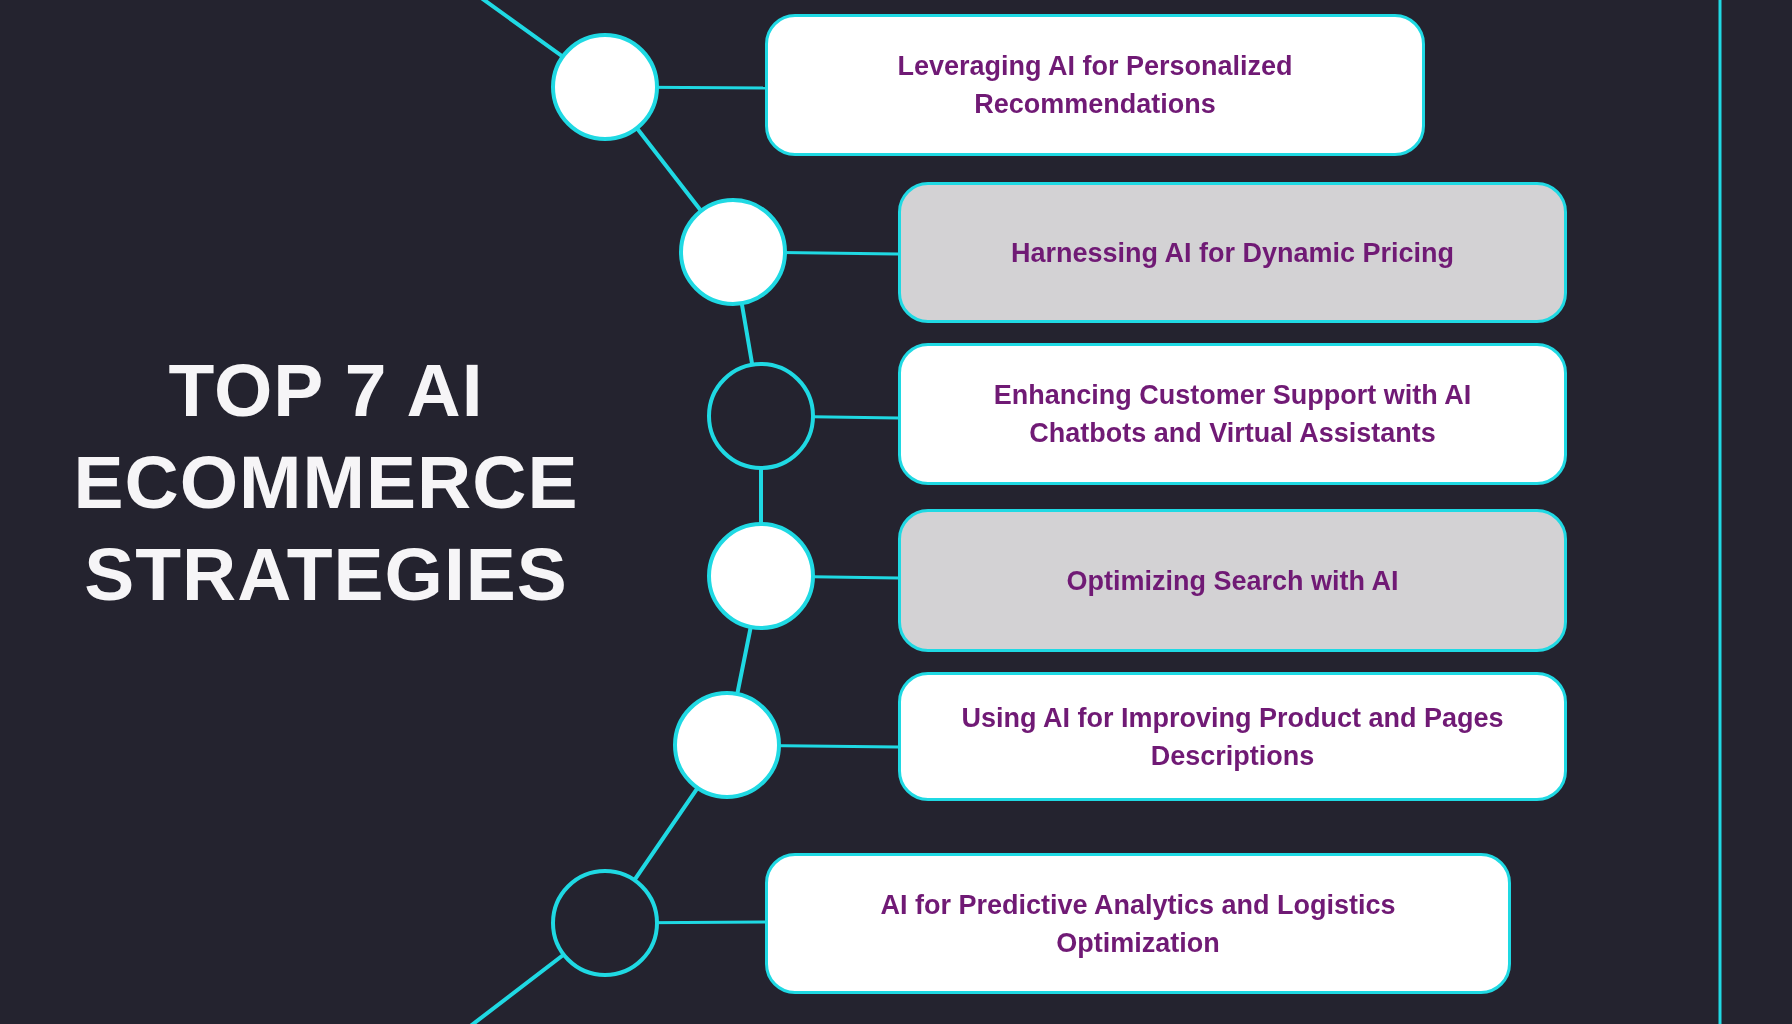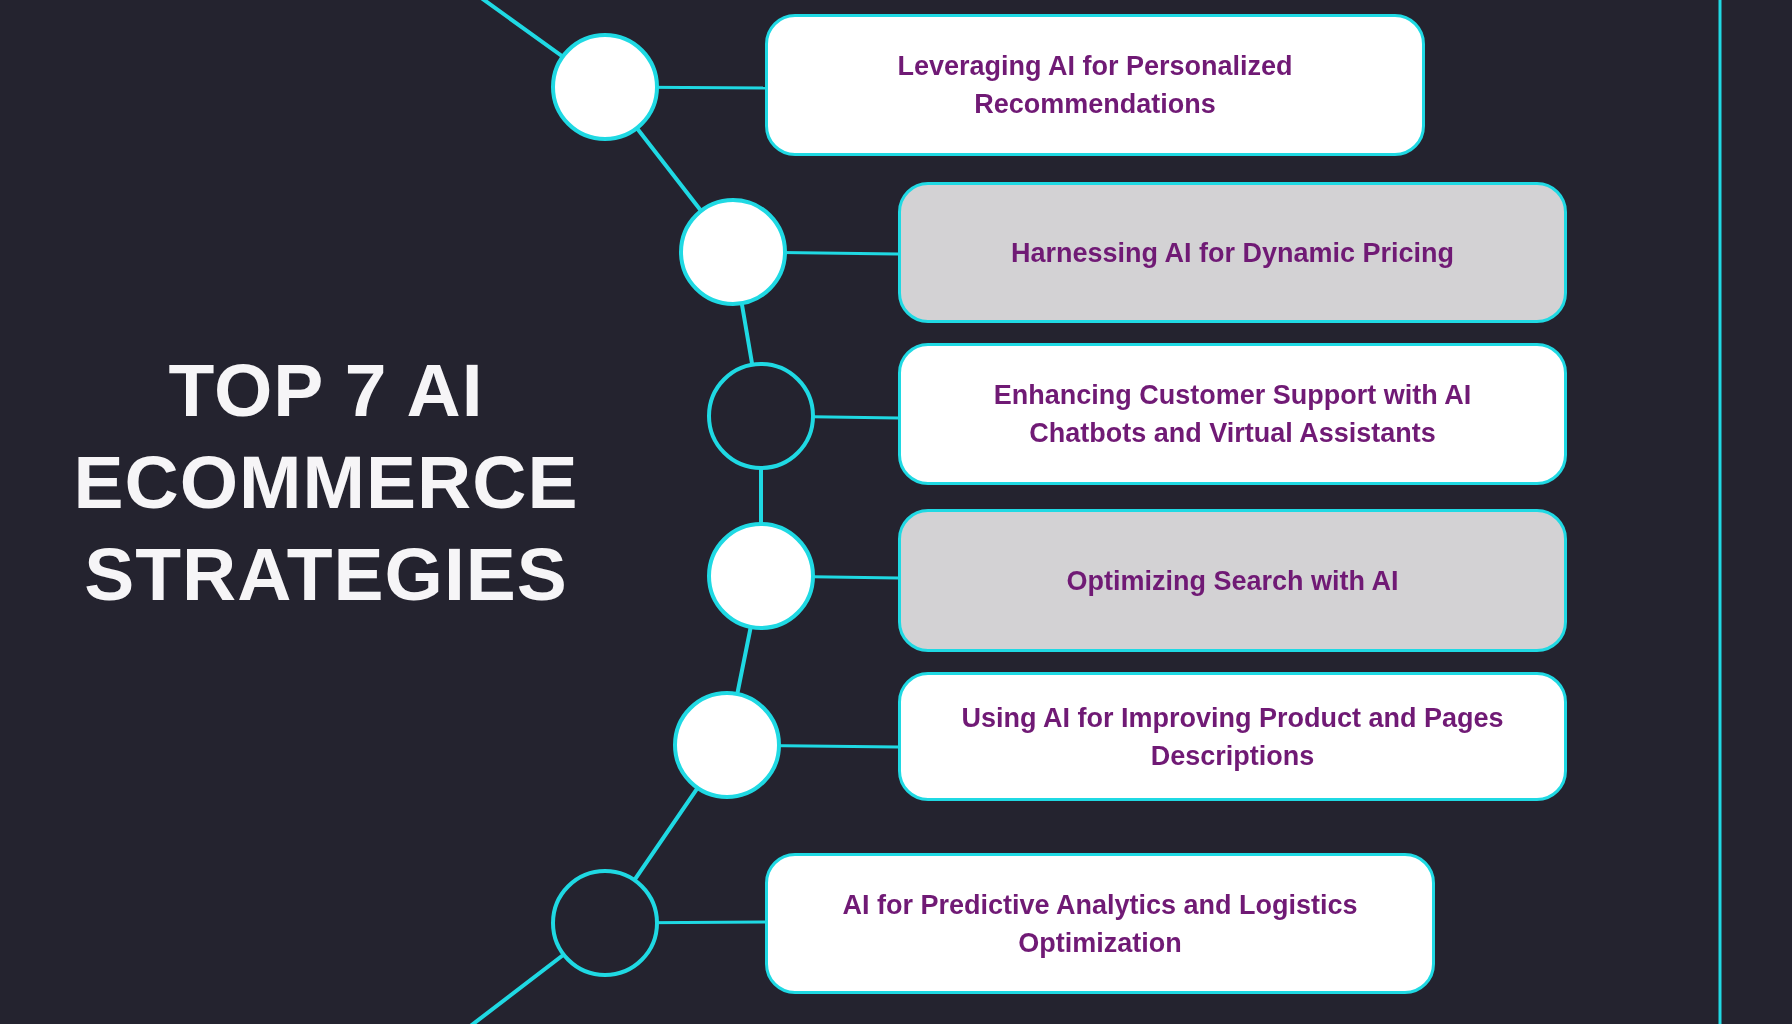--- a/index.html
+++ b/index.html
@@ -53,21 +53,21 @@
     line-height: 38px;
     white-space: pre-line;
     padding: 0 30px;
   }
   .node-box.gray { background: #D3D2D4; }
   .box-1 { left: 765px; top: 14px;  width: 660px; height: 142px; }
   .box-2 { left: 898px; top: 182px; width: 669px; height: 141px; }
   .box-3 { left: 898px; top: 343px; width: 669px; height: 142px; text-align: center; }
   .box-4 { left: 898px; top: 509px; width: 669px; height: 143px; align-items: center; }
   .box-5 { left: 898px; top: 672px; width: 669px; height: 129px; }
-  .box-6 { left: 765px; top: 853px; width: 670px; height: 141px; }
+  .box-6 { left: 765px; top: 853px; width: 746px; height: 141px; }
 </style>
 </head>
 <body>
 
 <div class="canvas">
 
   <svg class="wires" viewBox="0 0 1792 1024">
 
     <path d="M473,-8 L605,87 L733,252 L761,416 L761,576 L727,745 L605,923 Q533,978 460,1034" fill="none" stroke="#1FD9E3" stroke-width="4" stroke-linejoin="round"></path>
 

